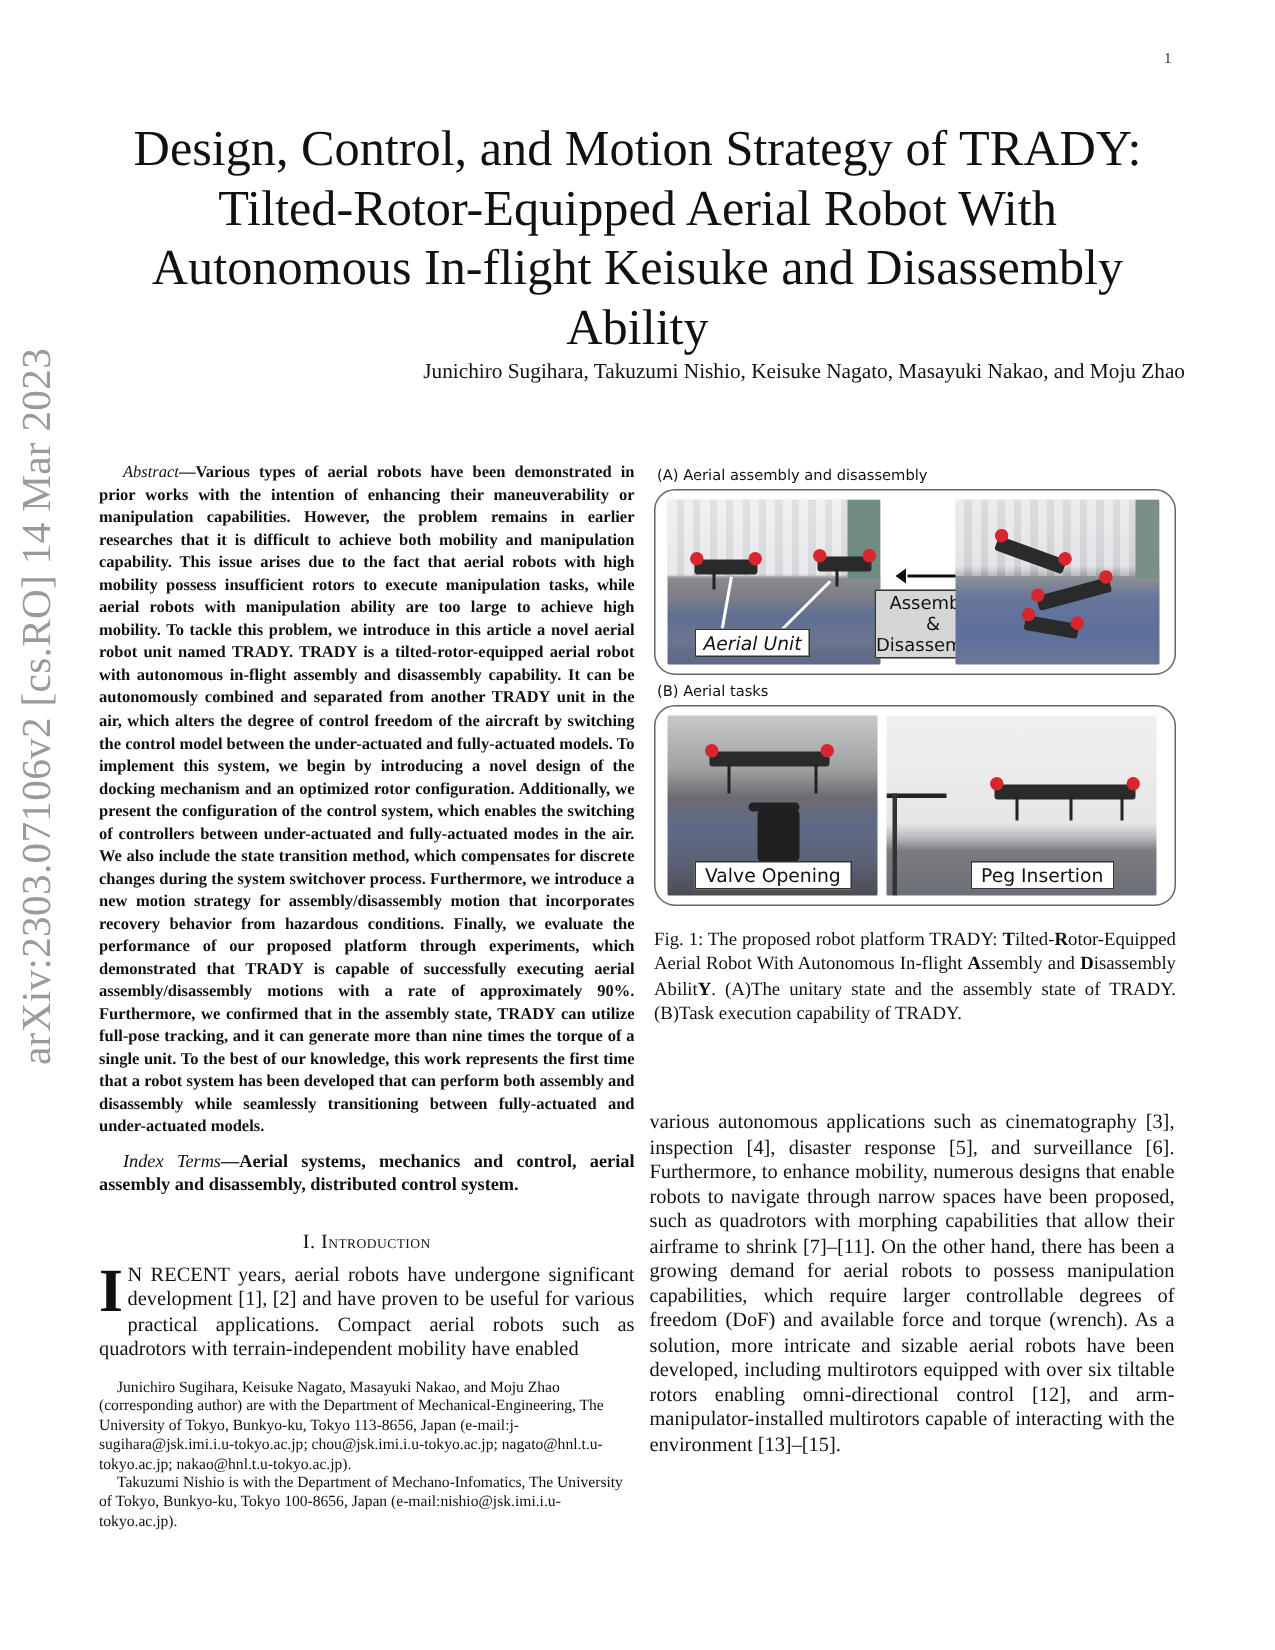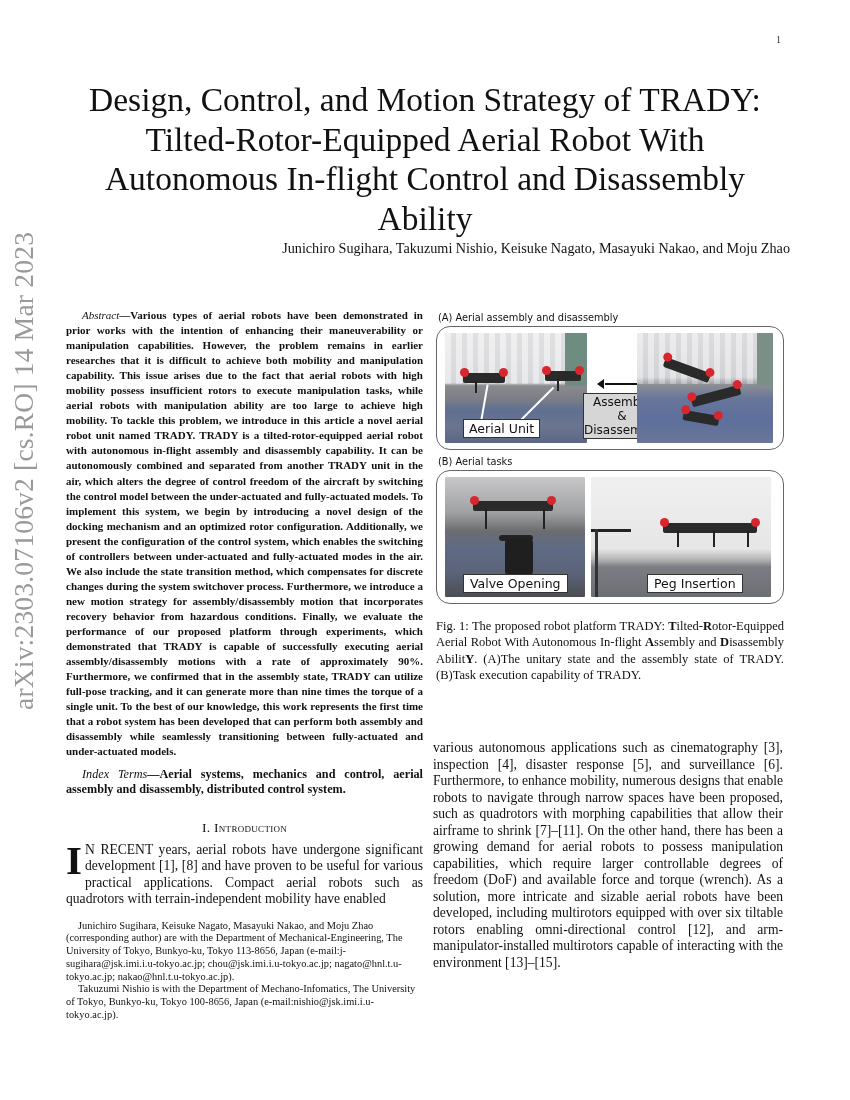--- a/index.html
+++ b/index.html
@@ -55,21 +55,21 @@
 
   
   .figure { position: absolute; top: 312px; left: 436px; width: 348px; }
   .fig-label { font-family: "DejaVu Sans", sans-serif; font-size: 9.8px; color: #111; margin: 0 0 3px 2px; }
   .fig-panel {
     border: 1.2px solid #666; border-radius: 14px; padding: 6px 8px; position: relative;
     display: flex; gap: 6px; align-items: stretch; background: #fff;
   }
   .photo { position: relative; overflow: hidden; border-radius: 1px; }
   .photo-a1 { width: 142px; height: 110px; background:
-      linear-gradient(180deg, #e9e9ea 0%, #dcdde0 45%, #8a8b8f 48%, #7b7e85 60%, #5f6f92 70%, #6a7590 85%, #5b6785 100%); }
+      linear-gradient(180deg, #e9e9ea 0%, #dcdde0 45%, #8a8b8f 48%, #7b7e85 60%, #5f6f92 70%, #6a7590 85%, #5b6785 100%); font-style: italic; }
   .photo-a2 { width: 136px; height: 110px; margin-left: 44px; background:
       linear-gradient(180deg, #e3e3e5 0%, #d5d6d9 40%, #8c8f95 47%, #67759a 60%, #5d6f9c 80%, #6b7698 100%); }
   .photo-b1 { width: 140px; height: 120px; background:
       linear-gradient(180deg, #c8c8c9 0%, #9fa0a2 30%, #6c6d70 45%, #5f6a86 60%, #5b6378 80%, #4b4d52 100%); }
   .photo-b2 { width: 180px; height: 120px; background:
       linear-gradient(180deg, #f0f0f0 0%, #e6e6e7 60%, #b9b9bb 68%, #7c7d82 75%, #6b6e75 100%); }
 
   .curtain { position: absolute; top: 0; left: 0; right: 0; height: 46%;
     background: repeating-linear-gradient(90deg, rgba(255,255,255,0.35) 0 6px, rgba(200,200,205,0.25) 6px 11px); }
   .door { position: absolute; top: 0; right: 0; width: 22px; height: 48%; background: #6f8c80; }
@@ -98,34 +98,34 @@
 </head>
 <body>
 
 <div class="page-number">1</div>
 
 <div class="arxiv-stamp">arXiv:2303.07106v2  [cs.RO]  14 Mar 2023</div>
 
 <h1 class="title">
   <span>Design, Control, and Motion Strategy of TRADY:</span><br>
   <span>Tilted-Rotor-Equipped Aerial Robot With</span><br>
-  <span>Autonomous In-flight Control and Disassembly</span><br>
+  <span>Autonomous In-flight Keisuke and Disassembly</span><br>
   <span>Ability</span>
 </h1>
 
 <div class="authors">Junichiro Sugihara, Takuzumi Nishio, Keisuke Nagato, Masayuki Nakao, and Moju Zhao</div>
 
 <div class="col-left">
   <p class="abstract"><span class="lead">Abstract</span><span>—Various types of aerial robots have been demonstrated in prior works with the intention of enhancing their maneuverability or manipulation capabilities. However, the problem remains in earlier researches that it is difficult to achieve both mobility and manipulation capability. This issue arises due to the fact that aerial robots with high mobility possess insufficient rotors to execute manipulation tasks, while aerial robots with manipulation ability are too large to achieve high mobility. To tackle this problem, we introduce in this article a novel aerial robot unit named TRADY. TRADY is a tilted-rotor-equipped aerial robot with autonomous in-flight assembly and disassembly capability. It can be autonomously combined and separated from another TRADY unit in the air, which alters the degree of control freedom of the aircraft by switching the control model between the under-actuated and fully-actuated models. To implement this system, we begin by introducing a novel design of the docking mechanism and an optimized rotor configuration. Additionally, we present the configuration of the control system, which enables the switching of controllers between under-actuated and fully-actuated modes in the air. We also include the state transition method, which compensates for discrete changes during the system switchover process. Furthermore, we introduce a new motion strategy for assembly/disassembly motion that incorporates recovery behavior from hazardous conditions. Finally, we evaluate the performance of our proposed platform through experiments, which demonstrated that TRADY is capable of successfully executing aerial assembly/disassembly motions with a rate of approximately 90%. Furthermore, we confirmed that in the assembly state, TRADY can utilize full-pose tracking, and it can generate more than nine times the torque of a single unit. To the best of our knowledge, this work represents the first time that a robot system has been developed that can perform both assembly and disassembly while seamlessly transitioning between fully-actuated and under-actuated models.</span></p>
 
   <p class="index-terms"><span class="lead">Index Terms</span><span>—Aerial systems, mechanics and control, aerial assembly and disassembly, distributed control system.</span></p>
 
   <div class="section-heading">I. Introduction</div>
 
-  <p class="body-text"><span class="dropcap">I</span><span>N RECENT years, aerial robots have undergone significant development [1], [8] and have proven to be useful for various practical applications. Compact aerial robots such as quadrotors with terrain-independent mobility have enabled</span></p>
+  <p class="body-text"><span class="dropcap">I</span><span>N RECENT years, aerial robots have undergone significant development [1], [2] and have proven to be useful for various practical applications. Compact aerial robots such as quadrotors with terrain-independent mobility have enabled</span></p>
 
   <div style="margin-top: 12px;">
     <p class="footnote">
         <span class="indent-fn">Junichiro Sugihara, Keisuke Nagato, Masayuki Nakao, and Moju Zhao (corresponding author) are with the Department of Mechanical-Engineering, The University of Tokyo, Bunkyo-ku, Tokyo 113-8656, Japan (e-mail:j-sugihara@jsk.imi.i.u-tokyo.ac.jp; chou@jsk.imi.i.u-tokyo.ac.jp; nagato@hnl.t.u-tokyo.ac.jp; nakao@hnl.t.u-tokyo.ac.jp).</span>
       </p>
     <p class="footnote">
         <span class="indent-fn">Takuzumi Nishio is with the Department of Mechano-Infomatics, The University of Tokyo, Bunkyo-ku, Tokyo 100-8656, Japan (e-mail:nishio@jsk.imi.i.u-tokyo.ac.jp).</span>
       </p>
   </div>
 </div>

